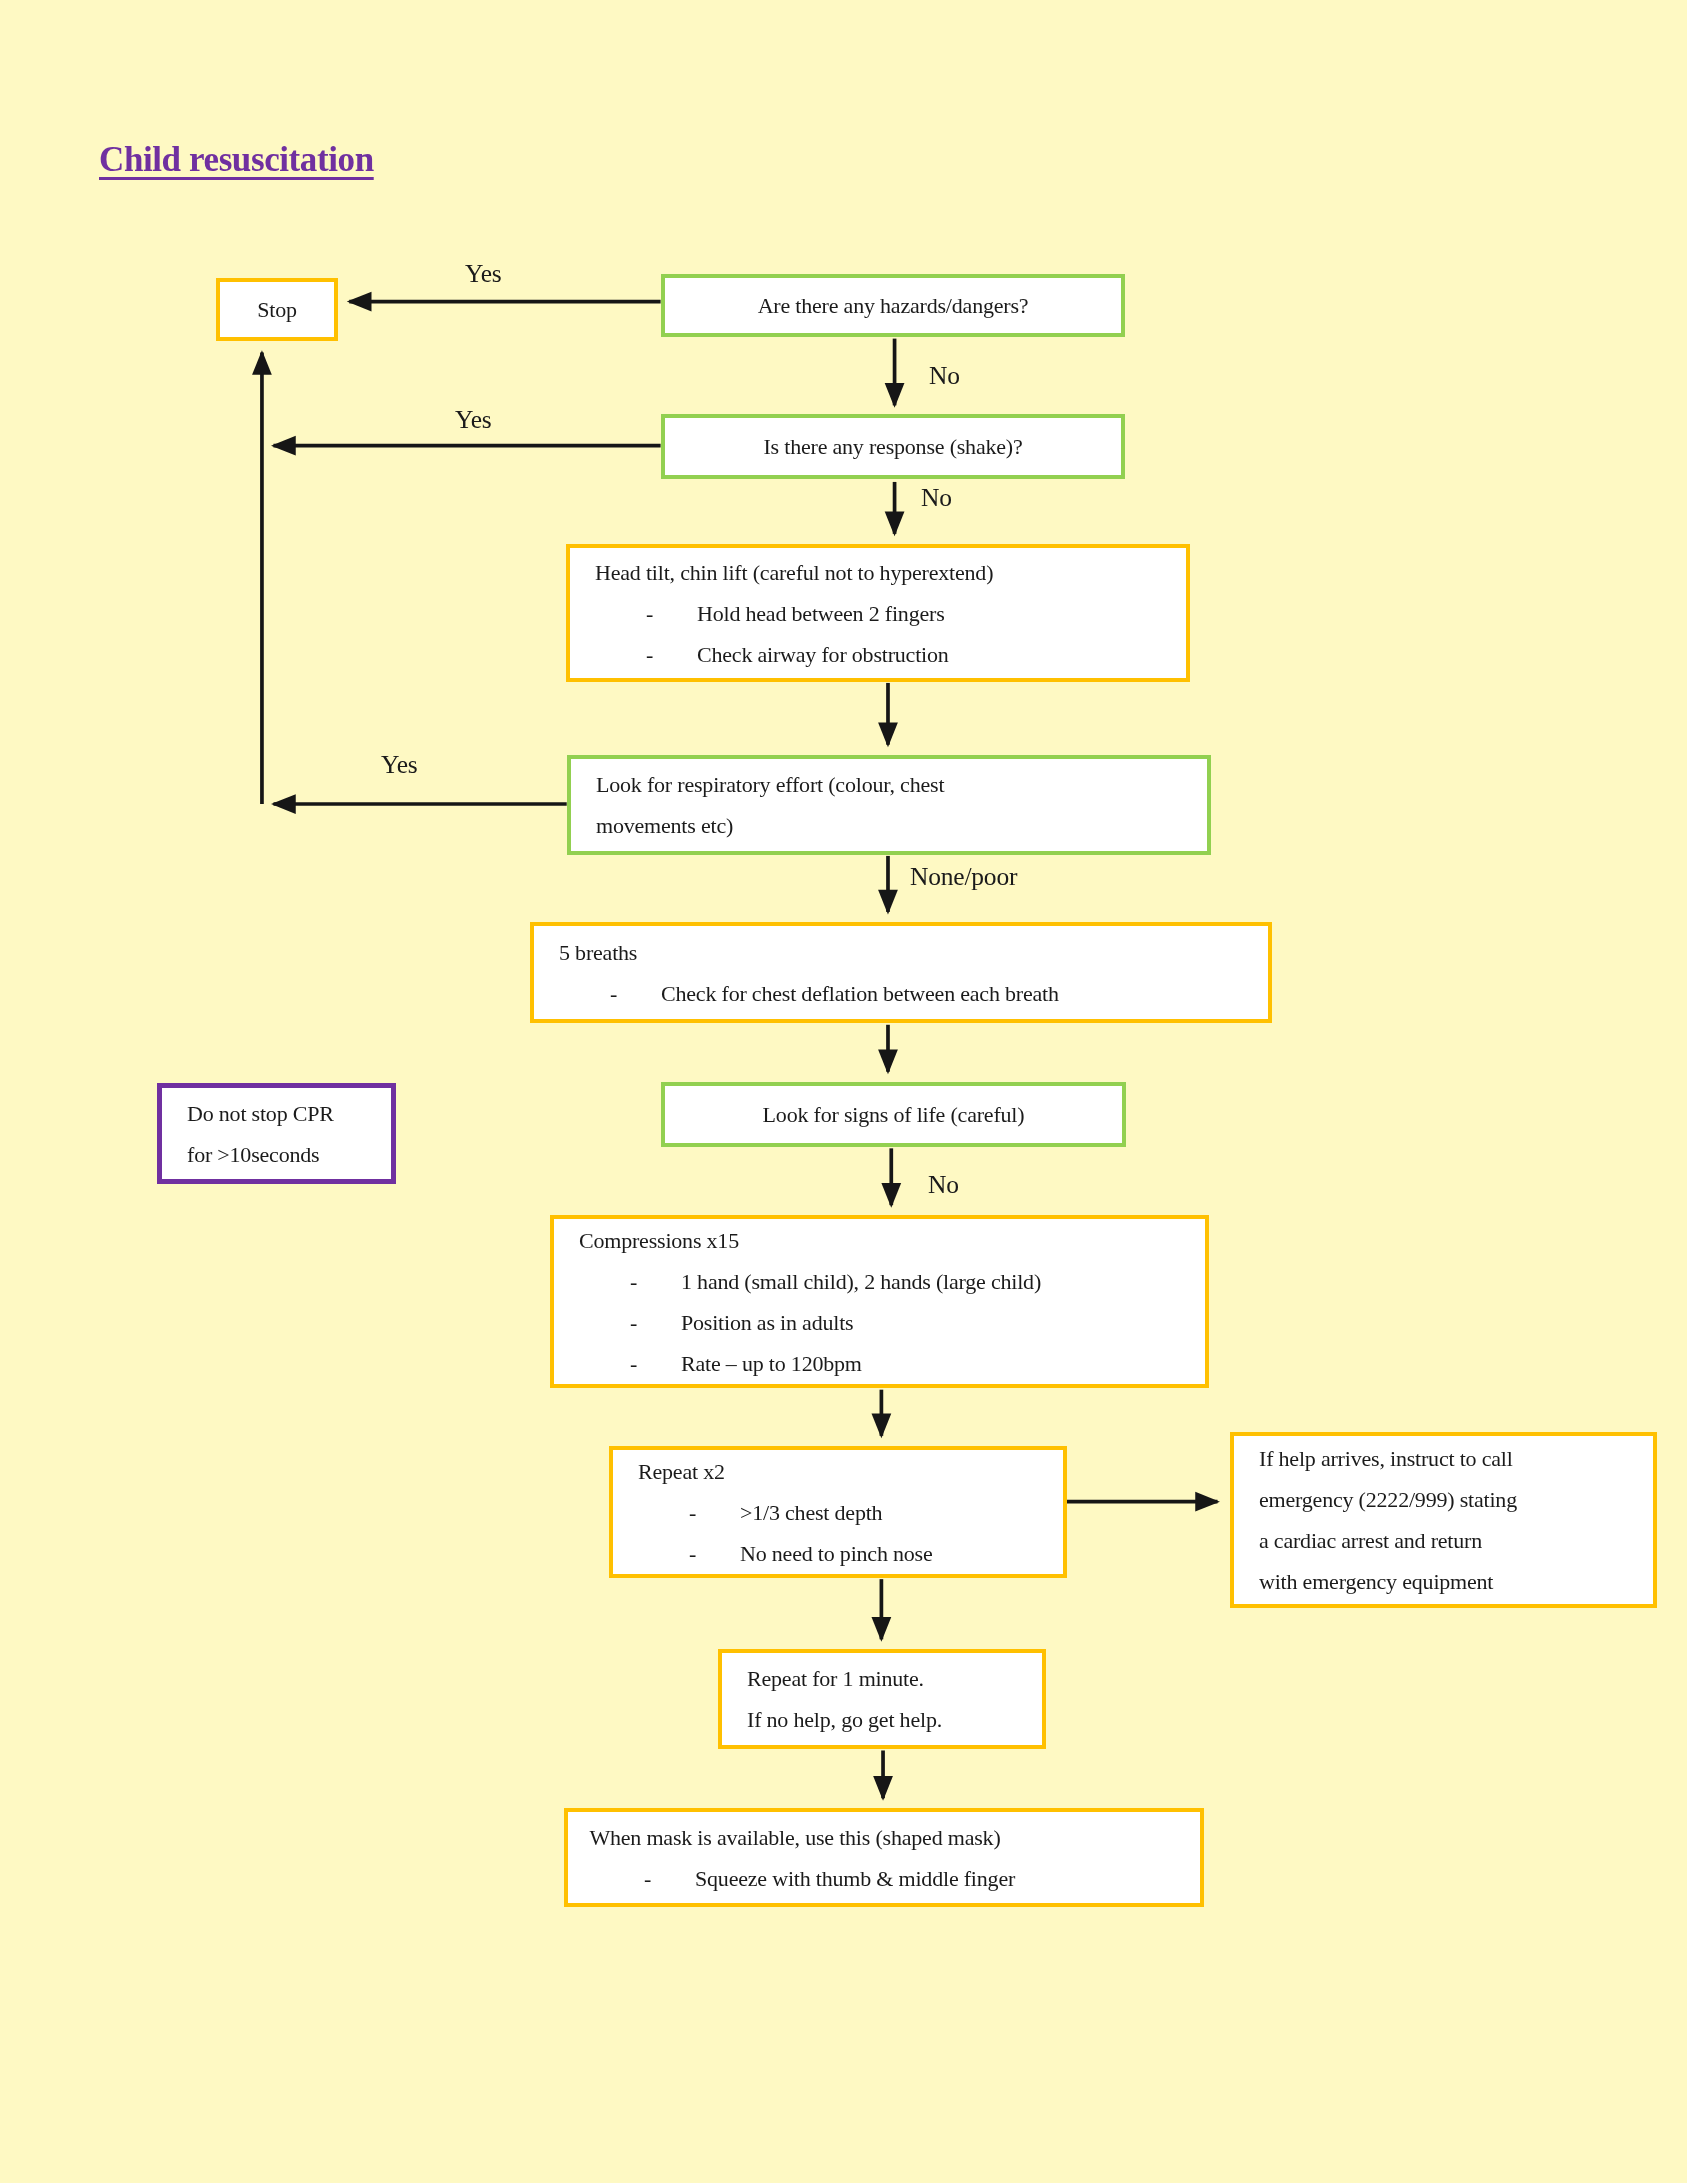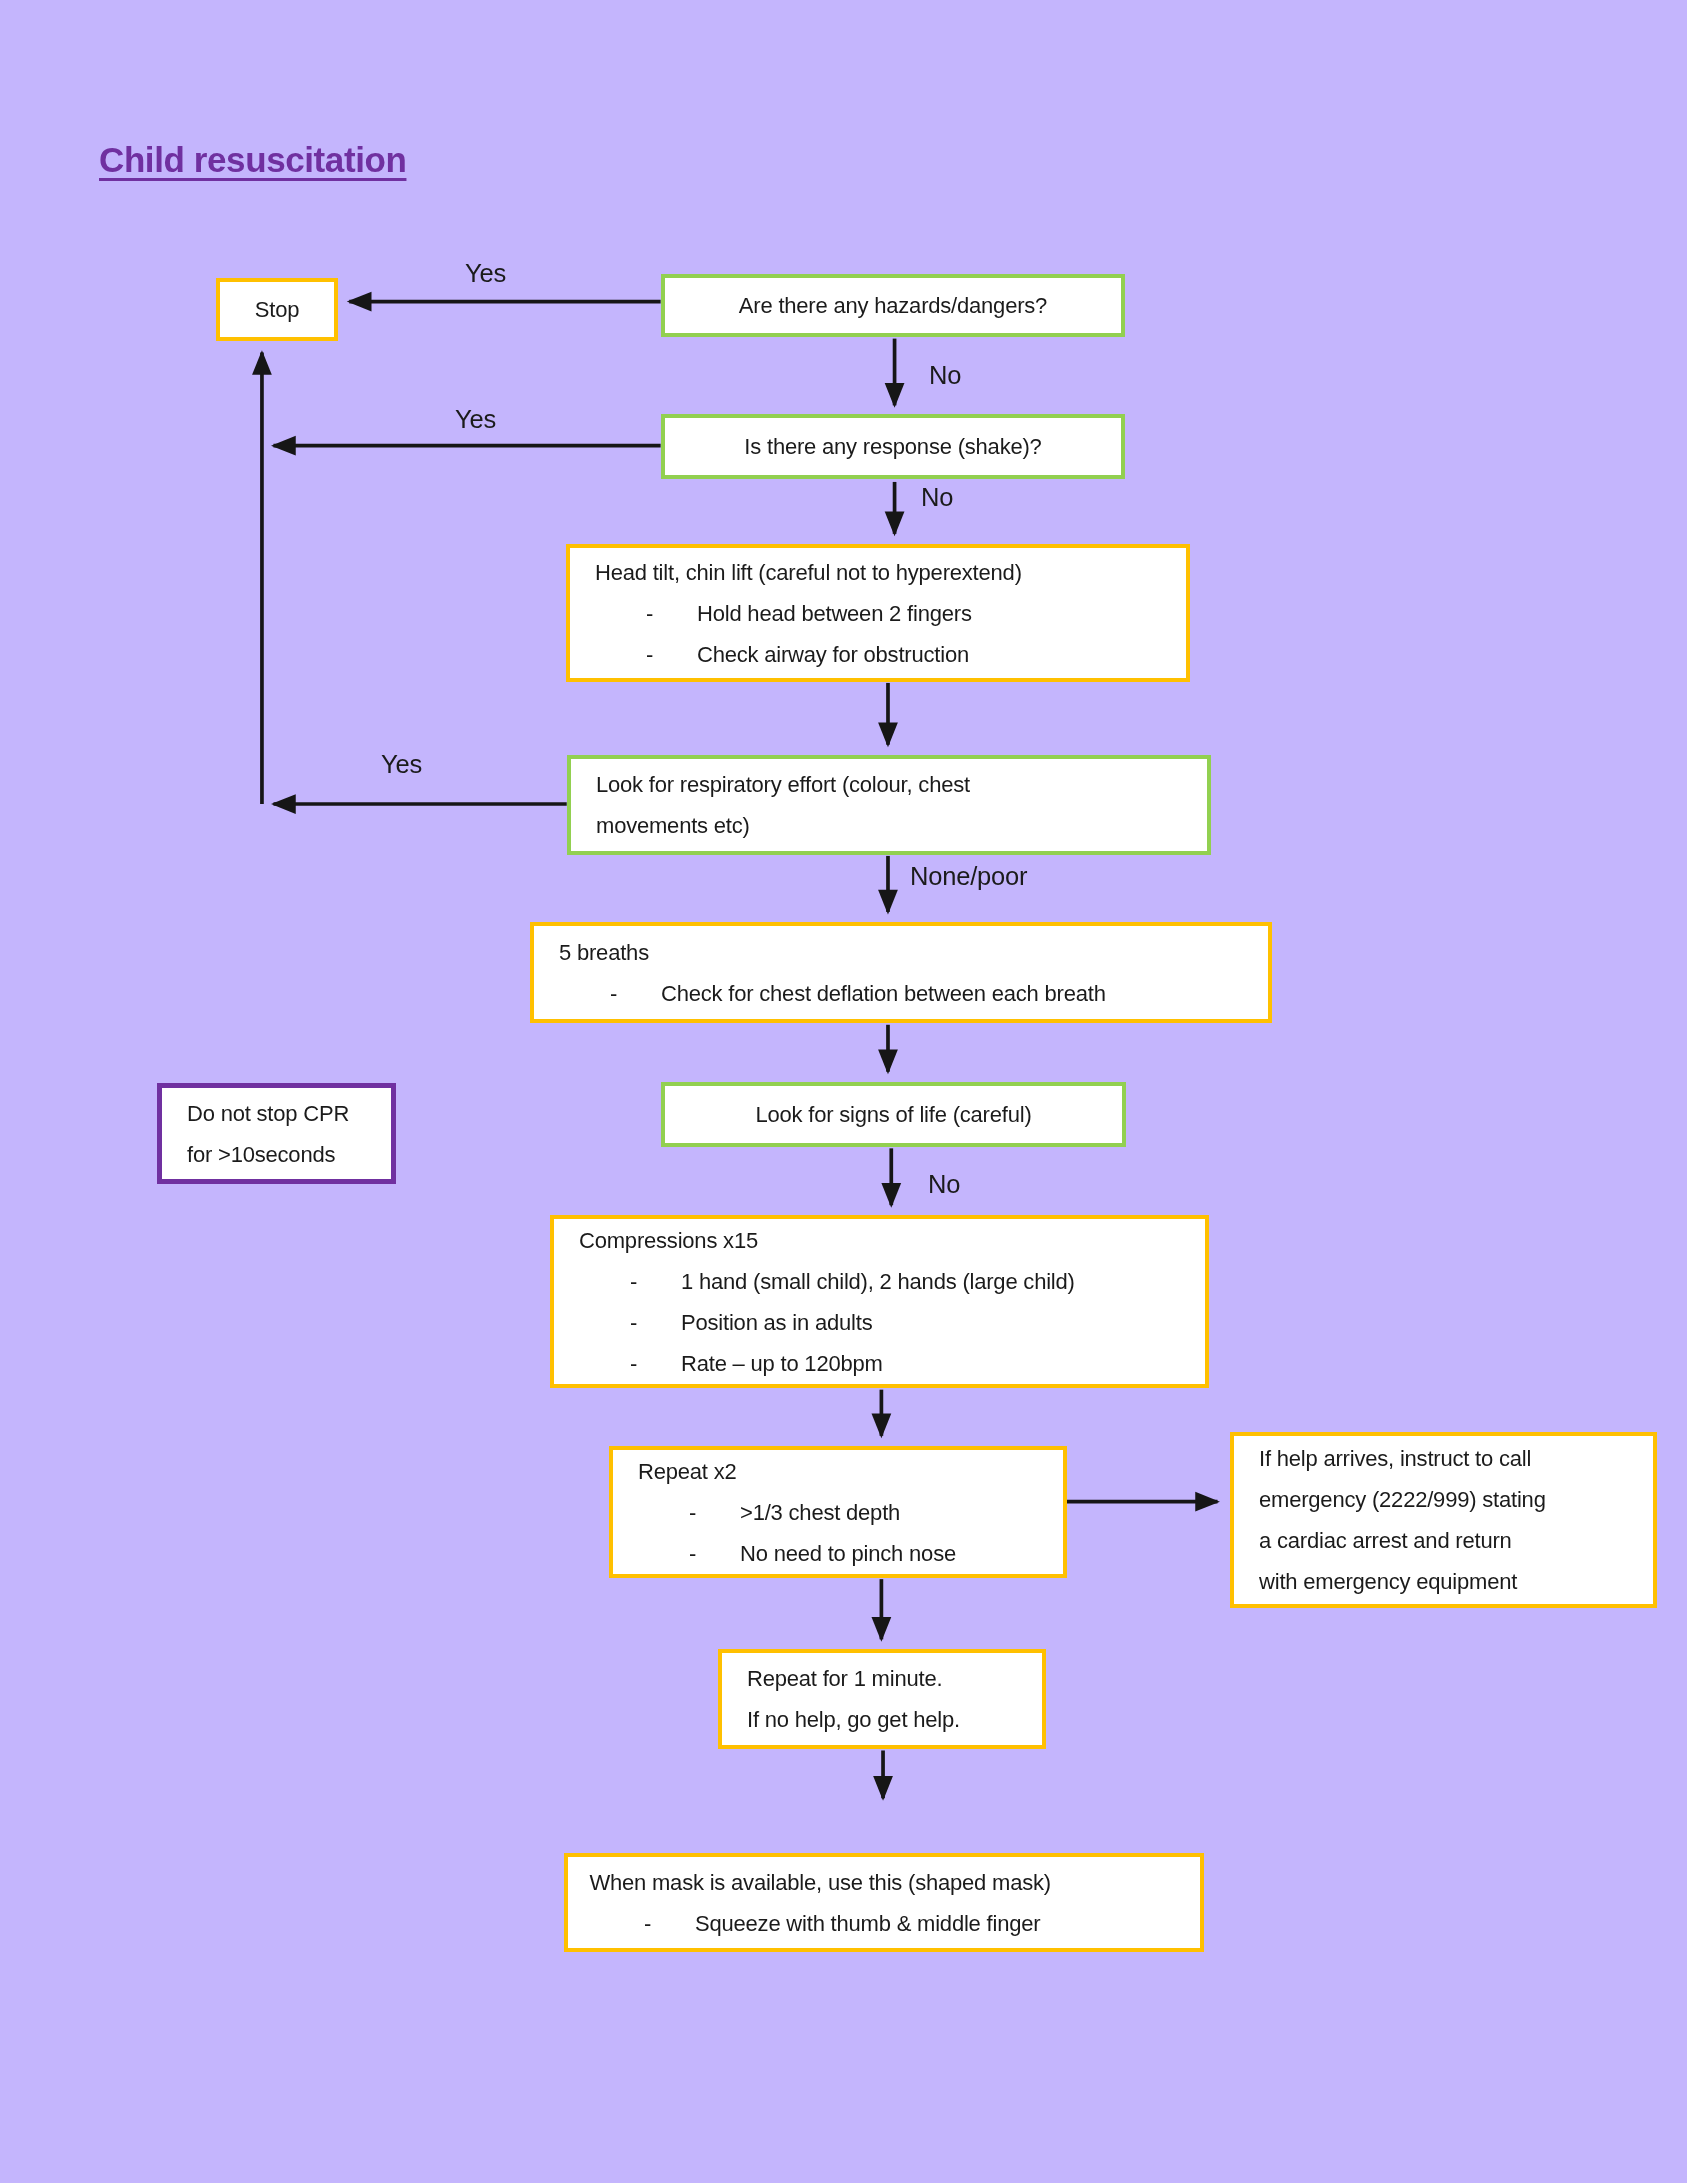--- a/index.html
+++ b/index.html
@@ -1,21 +1,21 @@
 <!DOCTYPE html>
 <html style="font-size:13px"><head>
 <meta charset="utf-8">
 <style>
   html,body{margin:0;padding:0;background:#ffffff;}
   #canvas{
     position:relative;
     width:1687px;
     height:2183px;
-    background:#c4b5fd;
-    font-family:Liberation Sans, sans-serif;
+    background:#fef9c3;
+    font-family:Liberation Serif, serif;
     color:#1b1b1b;
     overflow:hidden;
   }
   #arrow-layer{position:absolute;left:0;top:0;width:1687px;height:2183px;}
   .page-title{
     position:absolute;
     left:99px; top:140px;
     font-size:35px;
     font-weight:bold;
     color:#7030a0;
@@ -163,21 +163,21 @@
     <div class="line">emergency (2222/999) stating</div>
     <div class="line">a cardiac arrest and return</div>
     <div class="line">with emergency equipment</div>
   </div>
 
   <div class="box yellow" style="left:718px;top:1649px;width:328px;height:100px;">
     <div class="line">Repeat for 1 minute.</div>
     <div class="line">If no help, go get help.</div>
   </div>
 
-  <div class="box yellow" style="left:564px;top:1808px;width:640px;height:99px;margin-top:45px;">
+  <div class="box yellow" style="left:564px;top:1808px;width:640px;height:99px;">
     <div class="line" style="padding-left:21.4px;">When mask is available, use this (shaped mask)</div>
     <div class="bullet">
       <span class="dash">-</span>
       <span>Squeeze with thumb &amp; middle finger</span>
     </div>
   </div>
 
   <div class="flow-label" style="left:465px;top:259px;">Yes</div>
   <div class="flow-label" style="left:929px;top:361px;">No</div>
   <div class="flow-label" style="left:455px;top:405px;">Yes</div>

